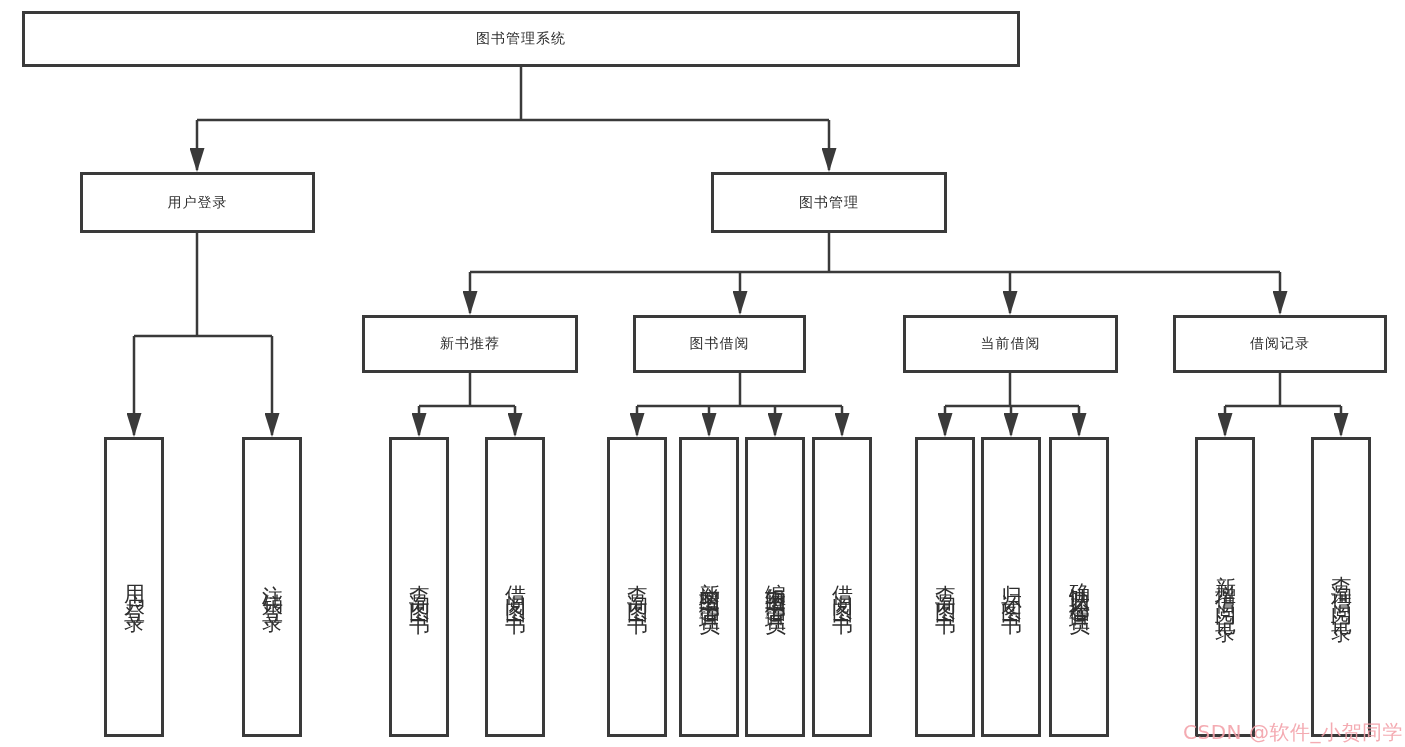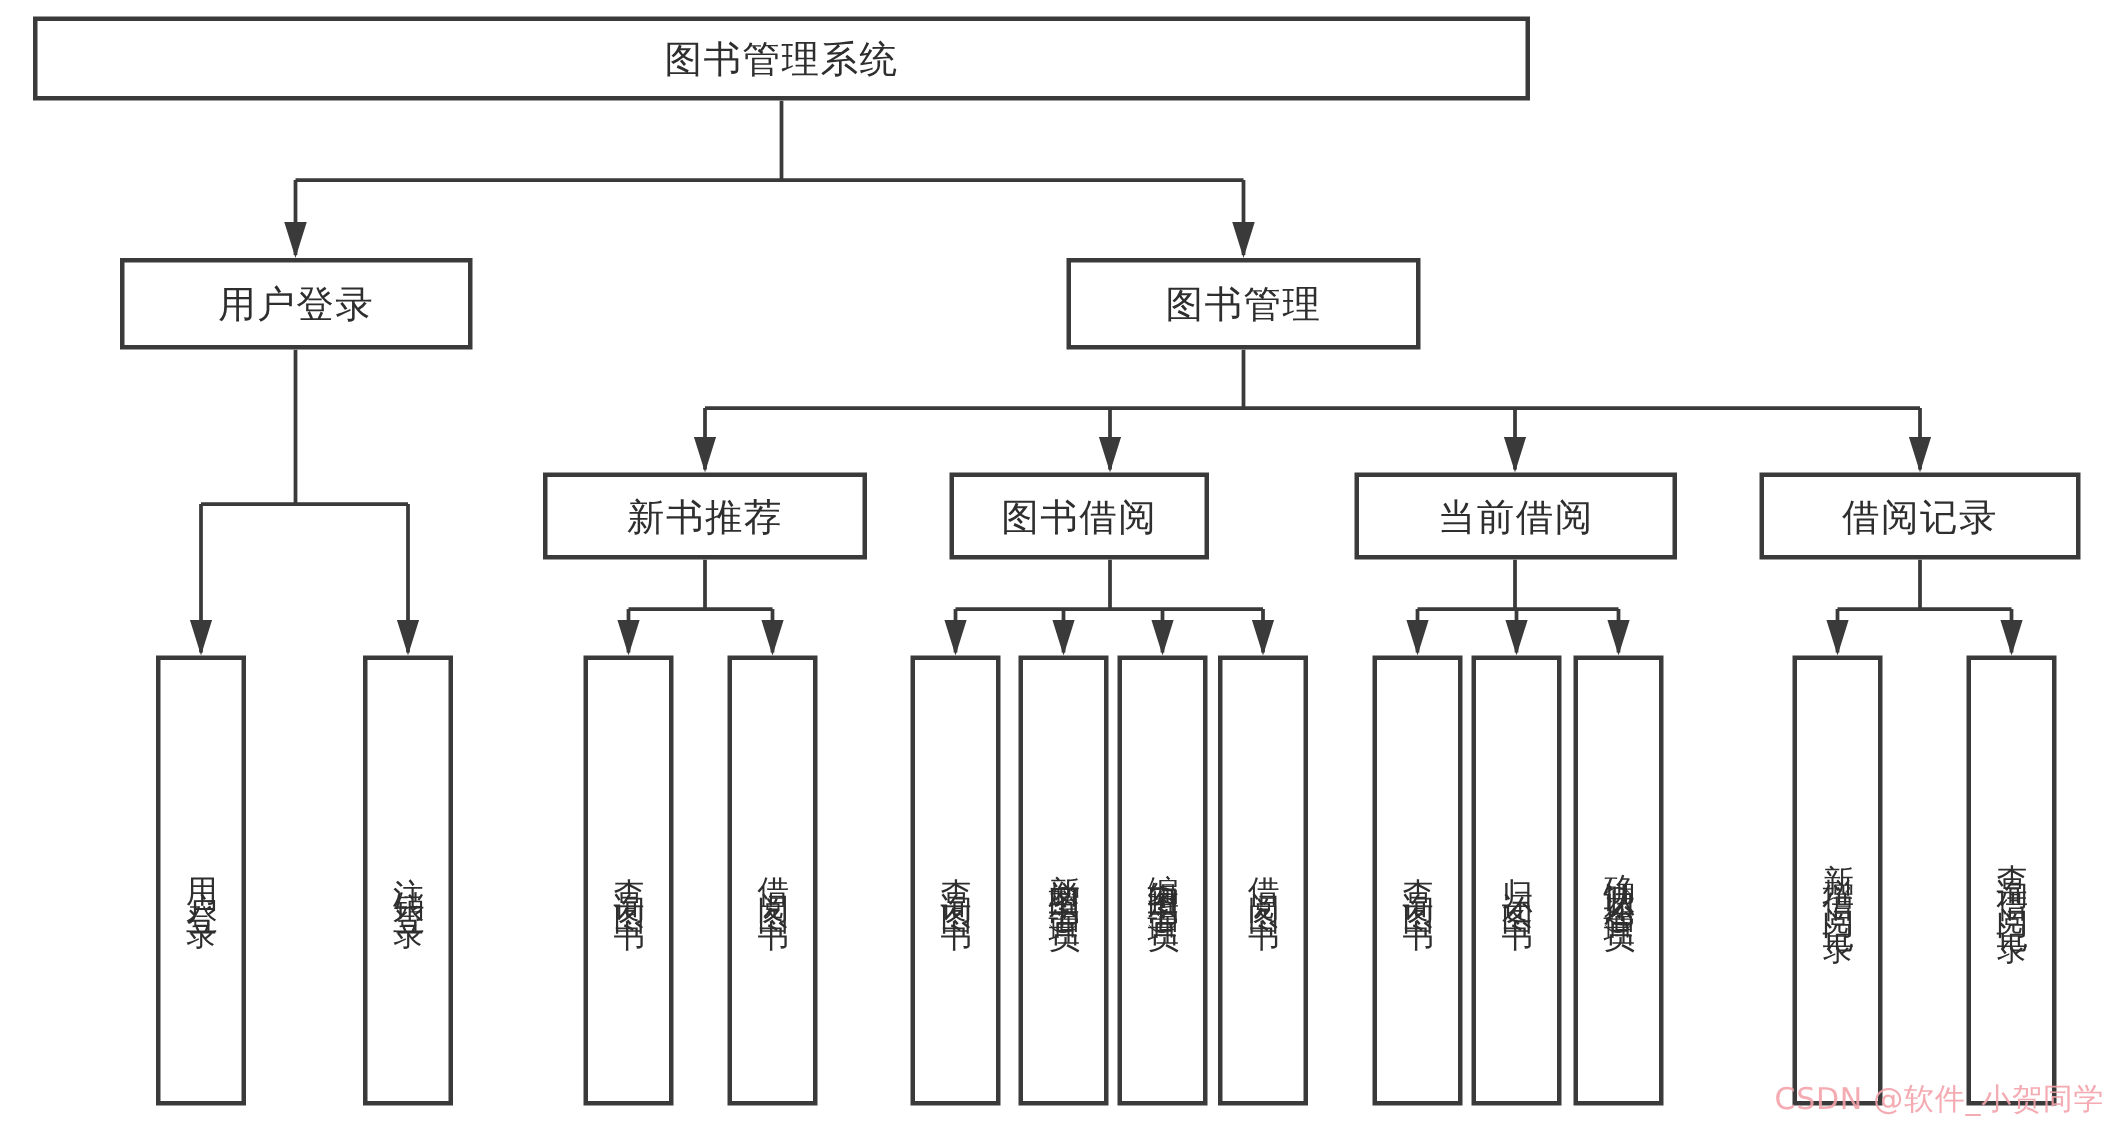--- a/index.html
+++ b/index.html
@@ -36,21 +36,21 @@
     stroke:none;
   }
   .node{
     position:absolute;
     border:3px solid var(--color-line);
     background:#fff;
     display:flex;
     align-items:center;
     justify-content:center;
     color:var(--color-text);
-    font-size:25px;
+    font-size:14px;
     letter-spacing:1px;
   }
   .leaf{
     position:absolute;
     top:437px;
     height:300px;
     border:3px solid var(--color-line);
     background:#fff;
     display:flex;
     align-items:center;

